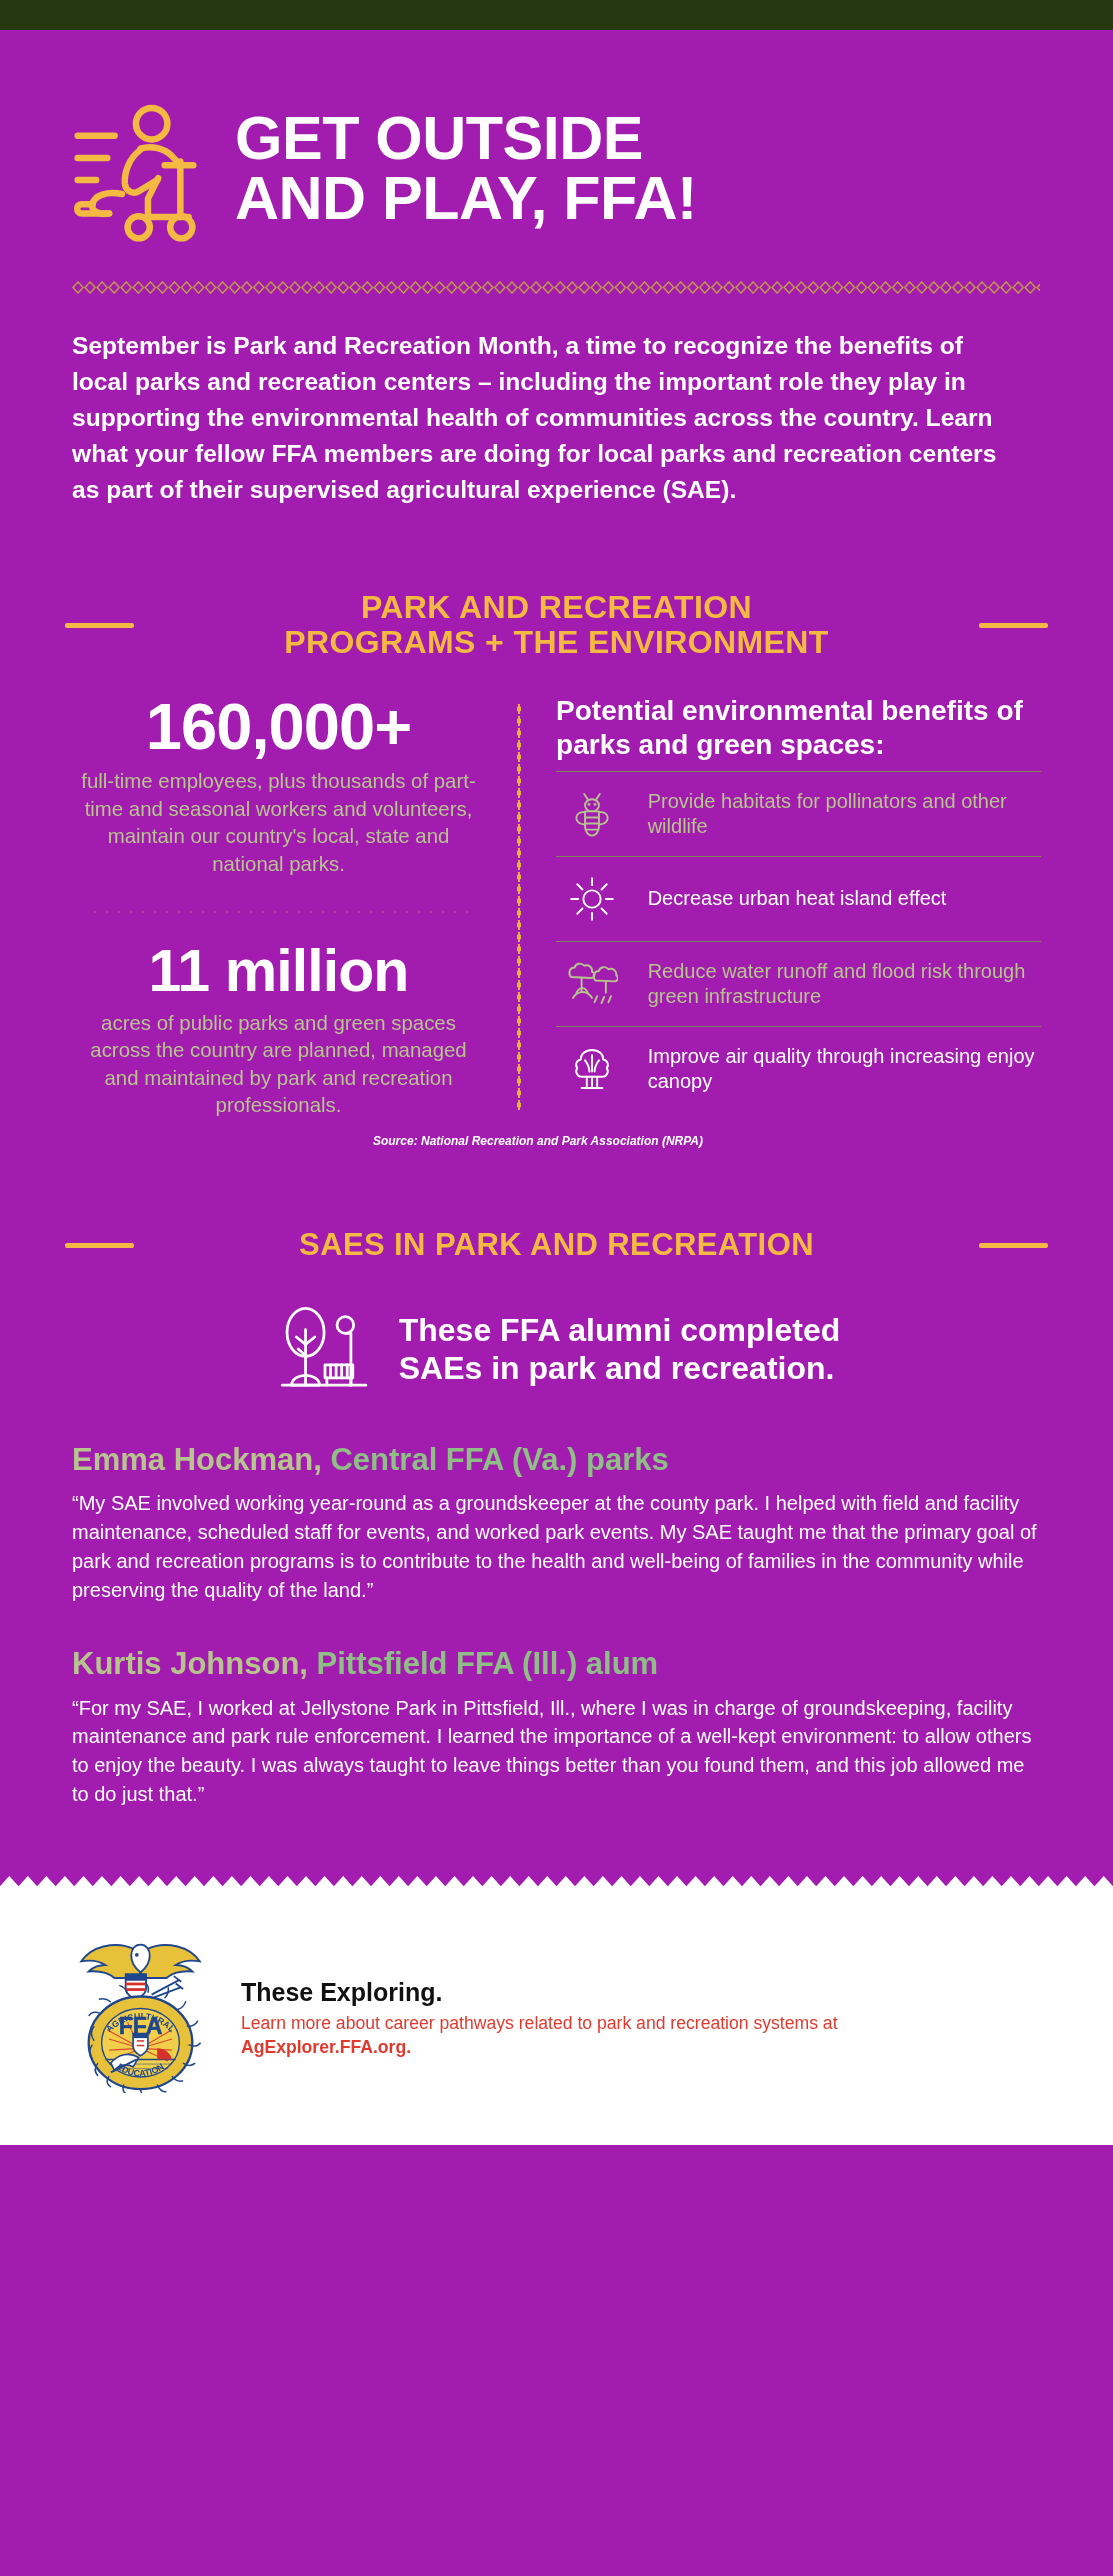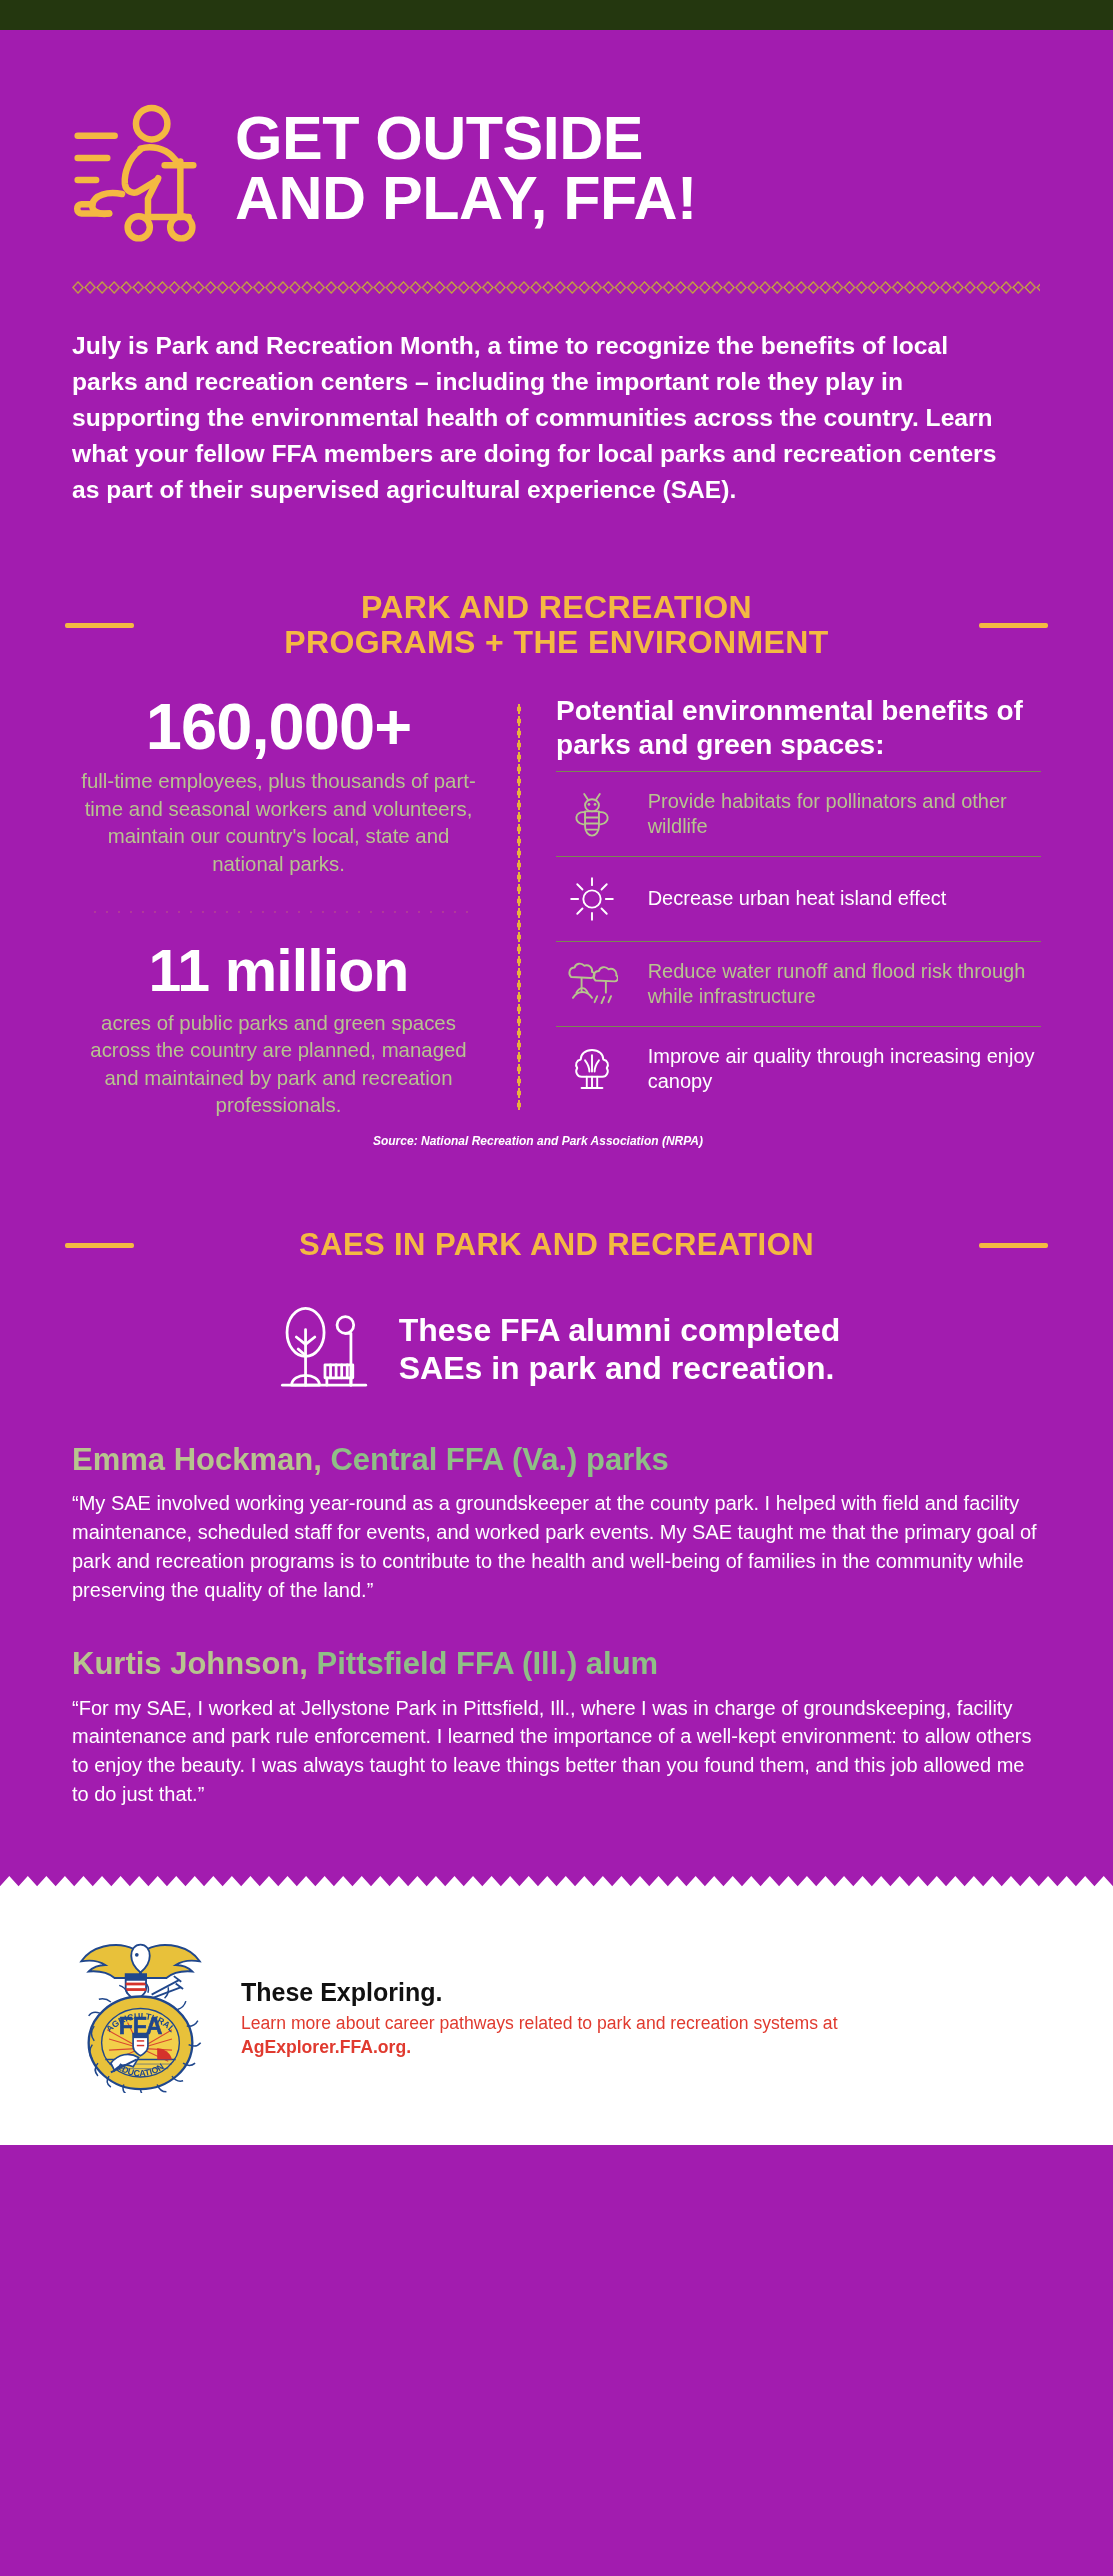--- a/index.html
+++ b/index.html
@@ -276,21 +276,21 @@
       <defs>
         <pattern id="dia" width="13" height="14" patternUnits="userSpaceOnUse">
           <path d="M6.5 1 L12 7 L6.5 13 L1 7 Z" fill="none" stroke="#c8a93a" stroke-width="1.4"></path>
         </pattern>
       </defs>
       <rect x="0" y="0" width="1044" height="14" fill="url(#dia)"></rect>
     </svg>
   </div>
 
   <p class="intro">
-    <span>July is </span><b>Park and Recreation Month</b><span>, a time to recognize the benefits of local parks and recreation centers – including the important role they play in supporting the environmental health of communities across the country. Learn what your fellow FFA members are doing for local parks and recreation centers as part of their supervised agricultural experience (SAE).</span>
+    <span>September is </span><b>Park and Recreation Month</b><span>, a time to recognize the benefits of local parks and recreation centers – including the important role they play in supporting the environmental health of communities across the country. Learn what your fellow FFA members are doing for local parks and recreation centers as part of their supervised agricultural experience (SAE).</span>
   </p>
 
   <div class="sect-head">
     <div class="rule"></div>
     <div class="sect-title">
       <span>PARK AND RECREATION</span>
       <span class="t2">PROGRAMS + THE ENVIRONMENT</span>
     </div>
     <div class="rule"></div>
   </div>
@@ -357,21 +357,21 @@
             <path d="M34 26 C30 22 32 15 38 15 C39 10 46 9 49 13 C54 11 59 15 58 20 C61 22 60 27 56 27 Z"></path>
             <path d="M18 23 L18 38"></path>
             <path d="M46 27 L46 40"></path>
             <path d="M12 40 C16 33 22 33 25 40"></path>
             <path d="M8 46 C14 37 24 37 30 46"></path>
             <line x1="36" y1="44" x2="33" y2="51"></line>
             <line x1="44" y1="45" x2="41" y2="52"></line>
             <line x1="52" y1="44" x2="49" y2="51"></line>
           </svg>
         </span>
-        <span class="btext sage">Reduce water runoff and flood risk through while infrastructure</span>
+        <span class="btext sage">Reduce water runoff and flood risk through green infrastructure</span>
       </div>
 
       <div class="benefit">
         <span class="bicon">
           <svg viewBox="0 0 60 60" width="52" height="52" fill="none" stroke="#ffffff" stroke-width="2.2" stroke-linecap="round" stroke-linejoin="round">
             <path d="M30 8 C22 8 17 13 17 19 C12 20 10 25 13 29 C10 33 13 39 18 39 L42 39 C47 39 50 33 47 29 C50 25 48 20 43 19 C43 13 38 8 30 8 Z"></path>
             <path d="M22 20 C25 24 27 28 27 33"></path>
             <path d="M38 20 C35 24 33 28 33 33"></path>
             <path d="M30 14 L30 33"></path>
             <path d="M24 39 L24 52"></path>

